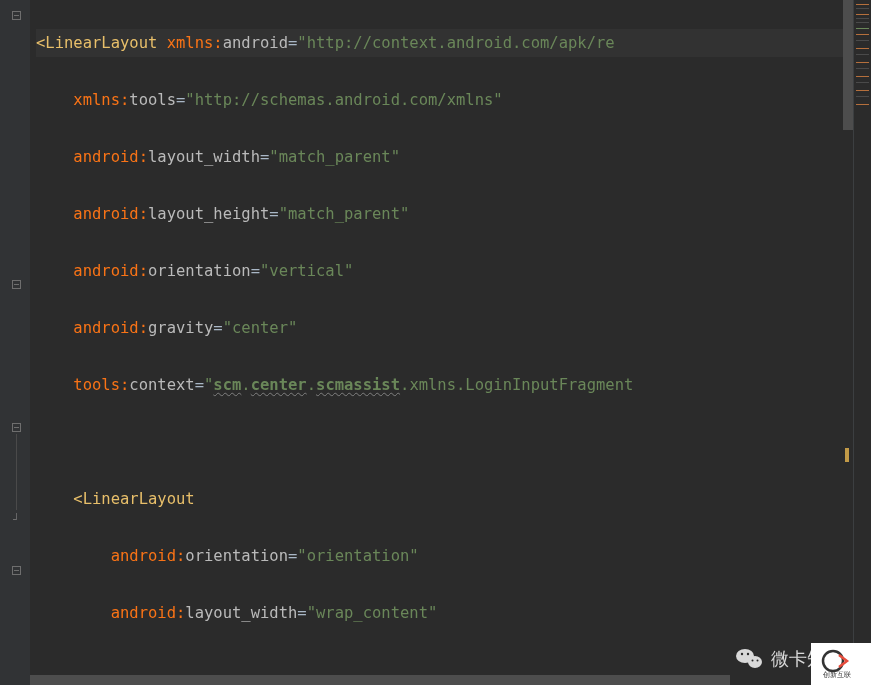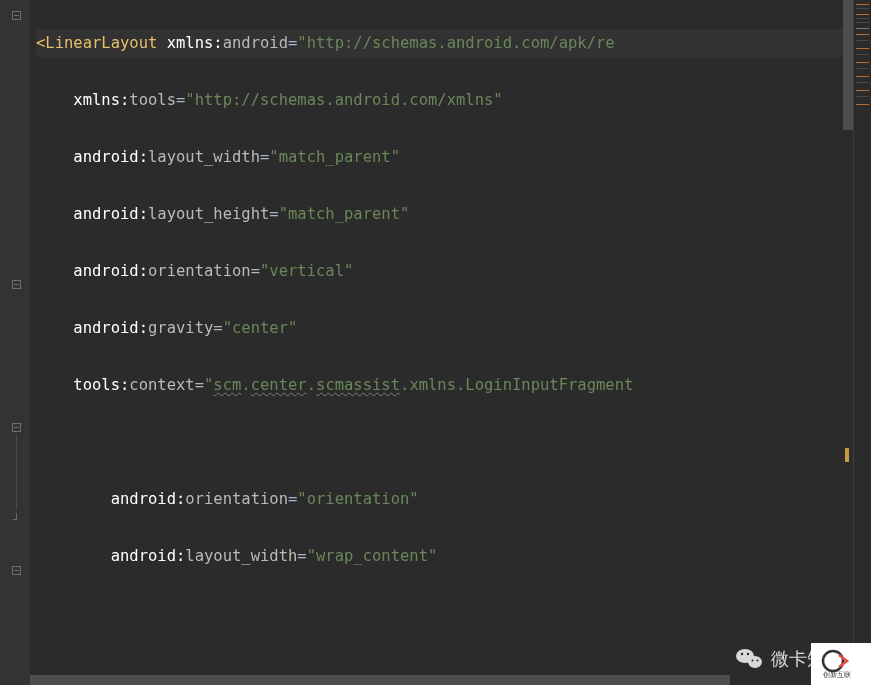--- a/index.html
+++ b/index.html
@@ -59,27 +59,27 @@
   padding-left: 6px;
   color: #a9b7c6;
   white-space: pre;
   overflow: hidden;
   position: relative;
 }
 .line { height: 28.5px; }
 .hl-line { background: #323232; }
 .tag { color: #e8bf6a; margin-top: 23px; }
 .tag-bracket { color: #e8bf6a; }
-.ns { color: #ffffff; }
+.ns { color: #f97316; }
 .attr { color: #bababa; }
 .eq { color: #a9b7c6; }
 .str { color: #6a8759; }
 .comment { color: #808080; font-style: italic; }
 .comment-todo { color: #a8c023; font-style: italic; font-weight: bold; }
-.wavy { text-decoration: underline wavy #808080; text-decoration-thickness: 1px; text-underline-offset: 2px; }
+.wavy { text-decoration: underline wavy #808080; text-decoration-thickness: 1px; text-underline-offset: 2px; font-weight: bold; }
 .minimap {
   width: 18px;
   background: #2b2b2b;
   border-left: 1px solid #3c3f41;
   position: relative;
   flex-shrink: 0;
 }
 .mini-block {
   position: absolute;
   left: 2px;
@@ -151,28 +151,29 @@
   <div class="gutter">
     <span class="fold-minus" style="top:11px"></span>
     <span class="fold-minus" style="top:280px"></span>
     <span class="fold-minus" style="top:423px"></span>
     <span class="fold-line" style="top:434px;height:76px"></span>
     <span class="fold-icon" style="top:506px;left:13px">┘</span>
     <span class="fold-minus" style="top:566px"></span>
   </div>
 
   <div class="code-area">
-<div class="line hl-line"><span class="tag-bracket">&lt;</span><span class="tag">LinearLayout</span><span> </span><span class="ns">xmlns</span><span class="ns">:</span><span class="attr">android</span><span class="eq">=</span><span class="str">"</span><span class="str">http://schemas.android.com/apk/re</span></div>
+<div class="line hl-line"><span class="tag-bracket">&lt;</span><span class="tag">LinearLayout</span><span> </span><span class="ns">xmlns</span><span class="ns">:</span><span class="attr">android</span><span class="eq">=</span><span class="str">"</span><span class="str">http://context.android.com/apk/re</span></div>
 <div class="line"><span>    </span><span class="ns">xmlns</span><span class="ns">:</span><span class="attr">tools</span><span class="eq">=</span><span class="str">"</span><span class="str">http://schemas.android.com/xmlns</span><span class="str">"</span></div>
 <div class="line"><span>    </span><span class="ns">android</span><span class="ns">:</span><span class="attr">layout_width</span><span class="eq">=</span><span class="str">"</span><span class="str">match_parent</span><span class="str">"</span></div>
 <div class="line"><span>    </span><span class="ns">android</span><span class="ns">:</span><span class="attr">layout_height</span><span class="eq">=</span><span class="str">"</span><span class="str">match_parent</span><span class="str">"</span></div>
 <div class="line"><span>    </span><span class="ns">android</span><span class="ns">:</span><span class="attr">orientation</span><span class="eq">=</span><span class="str">"</span><span class="str">vertical</span><span class="str">"</span></div>
 <div class="line"><span>    </span><span class="ns">android</span><span class="ns">:</span><span class="attr">gravity</span><span class="eq">=</span><span class="str">"</span><span class="str">center</span><span class="str">"</span></div>
 <div class="line"><span>    </span><span class="ns">tools</span><span class="ns">:</span><span class="attr">context</span><span class="eq">=</span><span class="str">"</span><span class="str wavy">scm</span><span class="str">.</span><span class="str wavy">center</span><span class="str">.</span><span class="str wavy">scmassist</span><span class="str">.xmlns.LoginInputFragment</span></div>
 <div class="line"></div>
+<div class="line"><span>    </span><span class="tag-bracket">&lt;</span><span class="tag">LinearLayout</span></div>
 <div class="line"><span>        </span><span class="ns">android</span><span class="ns">:</span><span class="attr">orientation</span><span class="eq">=</span><span class="str">"</span><span class="str">orientation</span><span class="str">"</span></div>
 <div class="line"><span>        </span><span class="ns">android</span><span class="ns">:</span><span class="attr">layout_width</span><span class="eq">=</span><span class="str">"</span><span class="str">wrap_content</span><span class="str">"</span></div>
 
 
 
 
 
 
 
 

